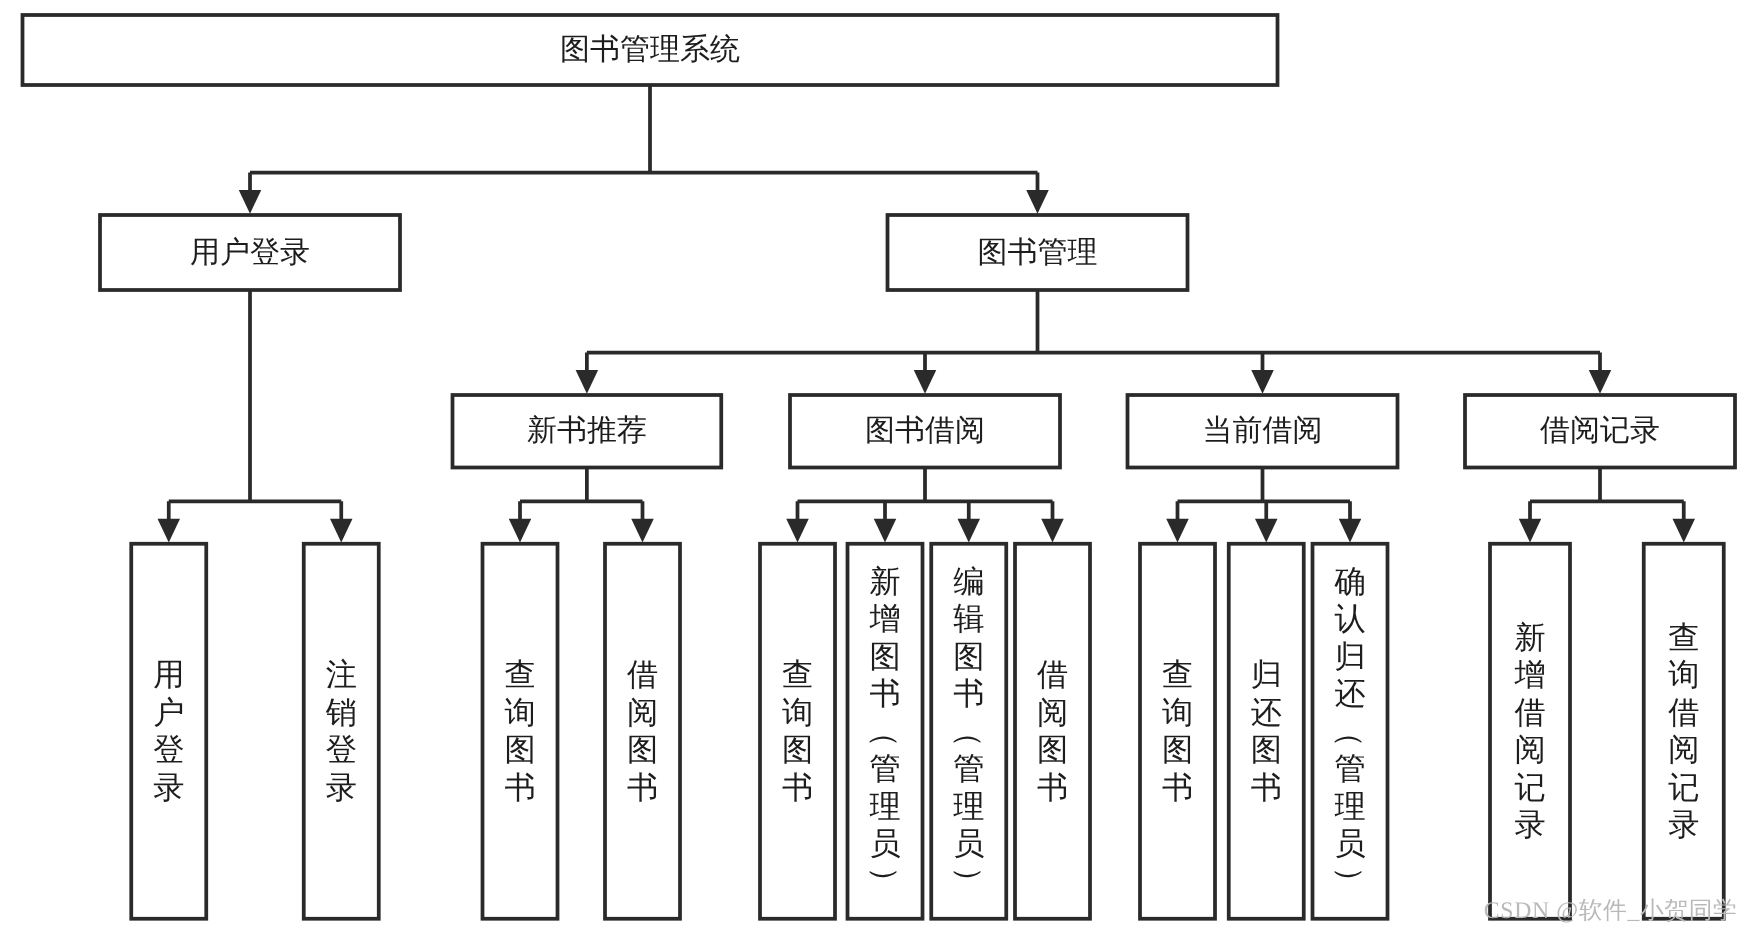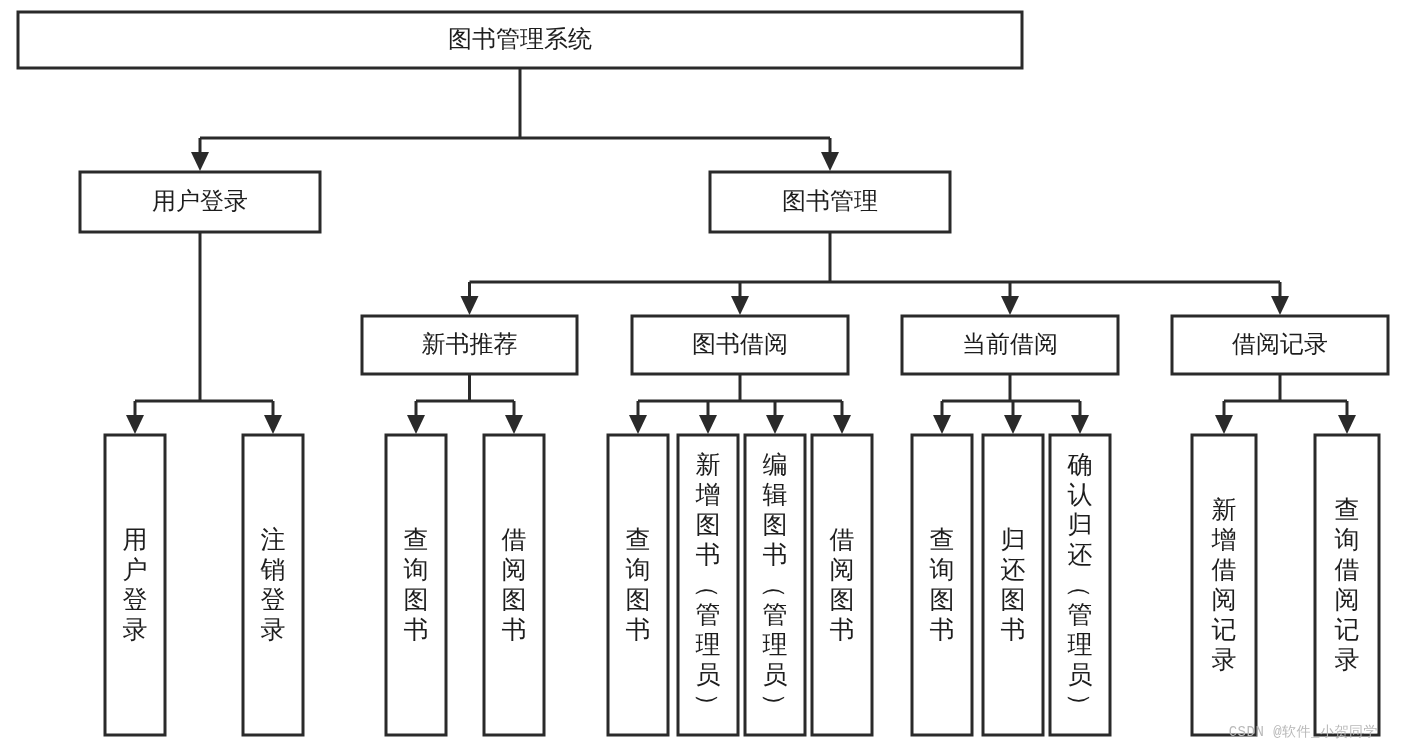--- a/index.html
+++ b/index.html
@@ -49,24 +49,24 @@
     dominant-baseline: middle;
   }
   .node-label-v {
     font-family: "Liberation Sans", "DejaVu Sans", sans-serif;
     font-size: 25px;
     fill: #1d1d1d;
     text-anchor: middle;
   }
   .watermark-text {
     position: absolute;
-    right: 20px;
+    right: 8px;
     bottom: 6px;
-    font-family: Liberation Mono, monospace;
-    font-size: 14px;
+    font-family: Liberation Serif, serif;
+    font-size: 19px;
     color: #b9b9b9;
     white-space: nowrap;
     letter-spacing: 0.5px;
     user-select: none;
   }
 </style>
 </head>
 <body>
 
 <div id="diagram-root">

